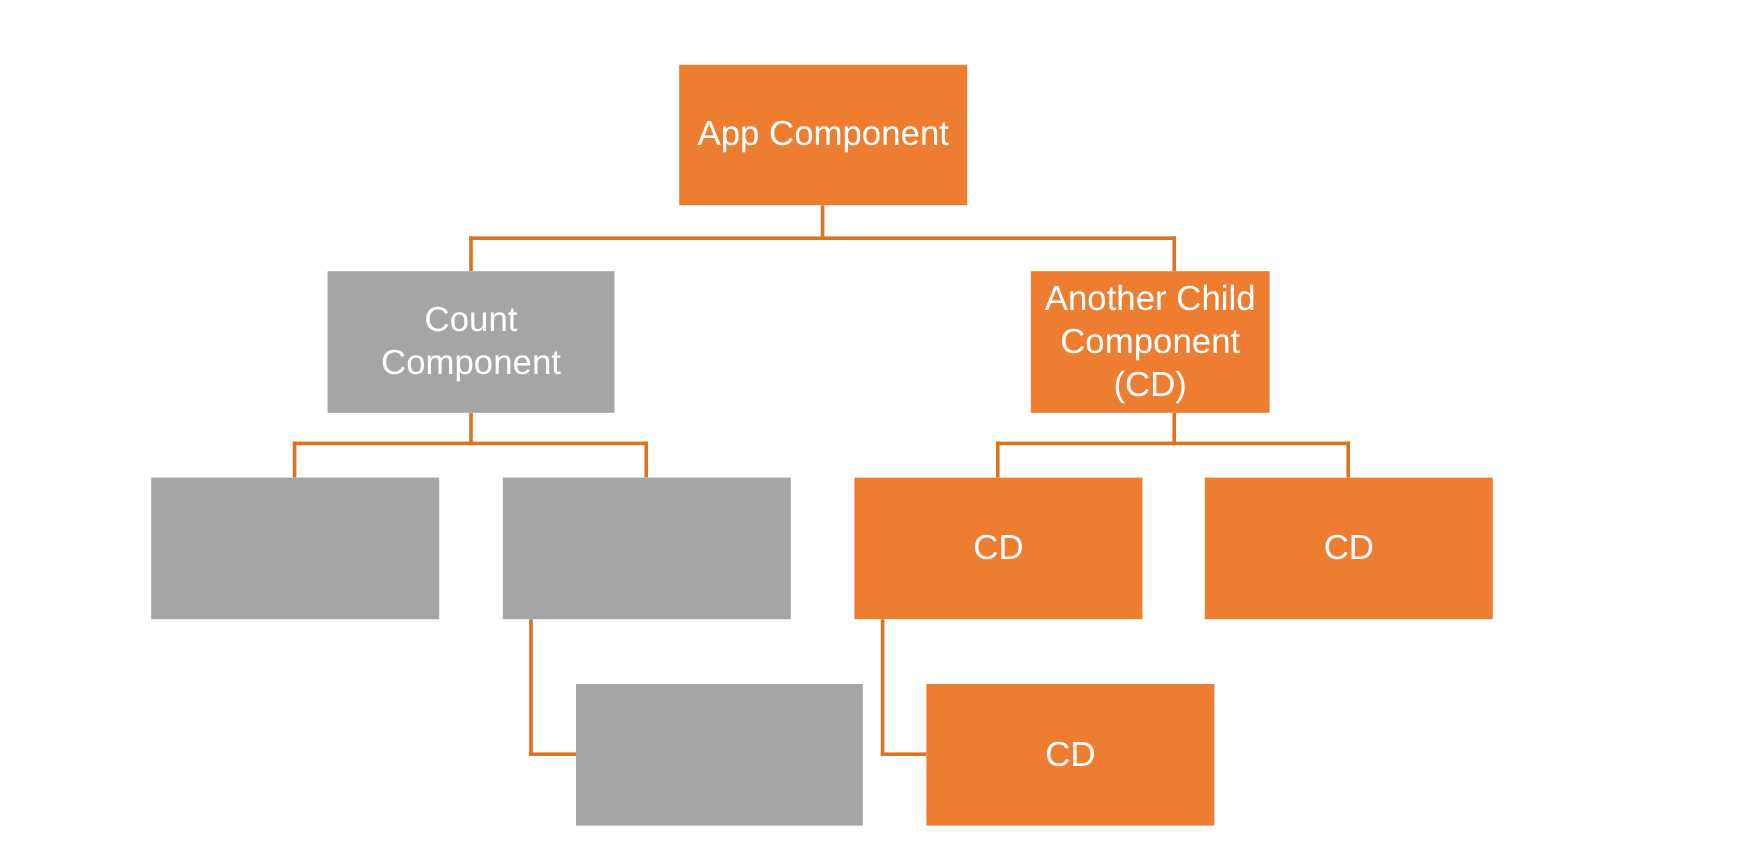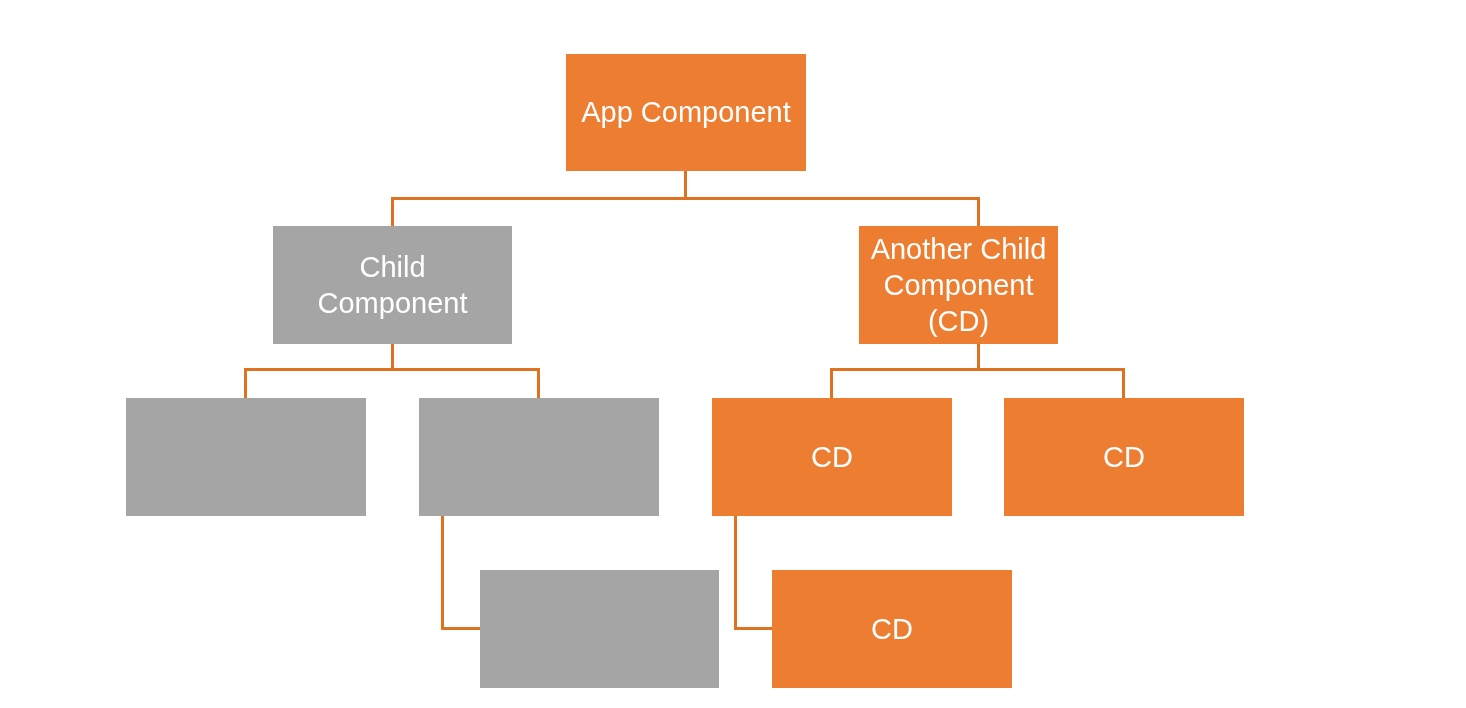--- a/index.html
+++ b/index.html
@@ -66,21 +66,21 @@
   <div class="line h" style="left:441px; top:627px; width:39px;"></div>
 
   <div class="line v" style="left:734px; top:516px; height:114px;"></div>
   <div class="line h" style="left:734px; top:627px; width:38px;"></div>
 
   <div class="node orange" style="left:566px; top:54px; width:240px; height:117px;">
     <span>App Component</span>
   </div>
 
   <div class="node gray" style="left:273px; top:226px; width:239px; height:118px;">
-    <span>Child Component</span>
+    <span>Count Component</span>
   </div>
   <div class="node orange" style="left:859px; top:226px; width:199px; height:118px;">
     <span>Another Child Component (CD)</span>
   </div>
 
   <div class="node gray" style="left:126px; top:398px; width:240px; height:118px;">
     <span></span>
   </div>
   <div class="node gray" style="left:419px; top:398px; width:240px; height:118px;">
     <span></span>

